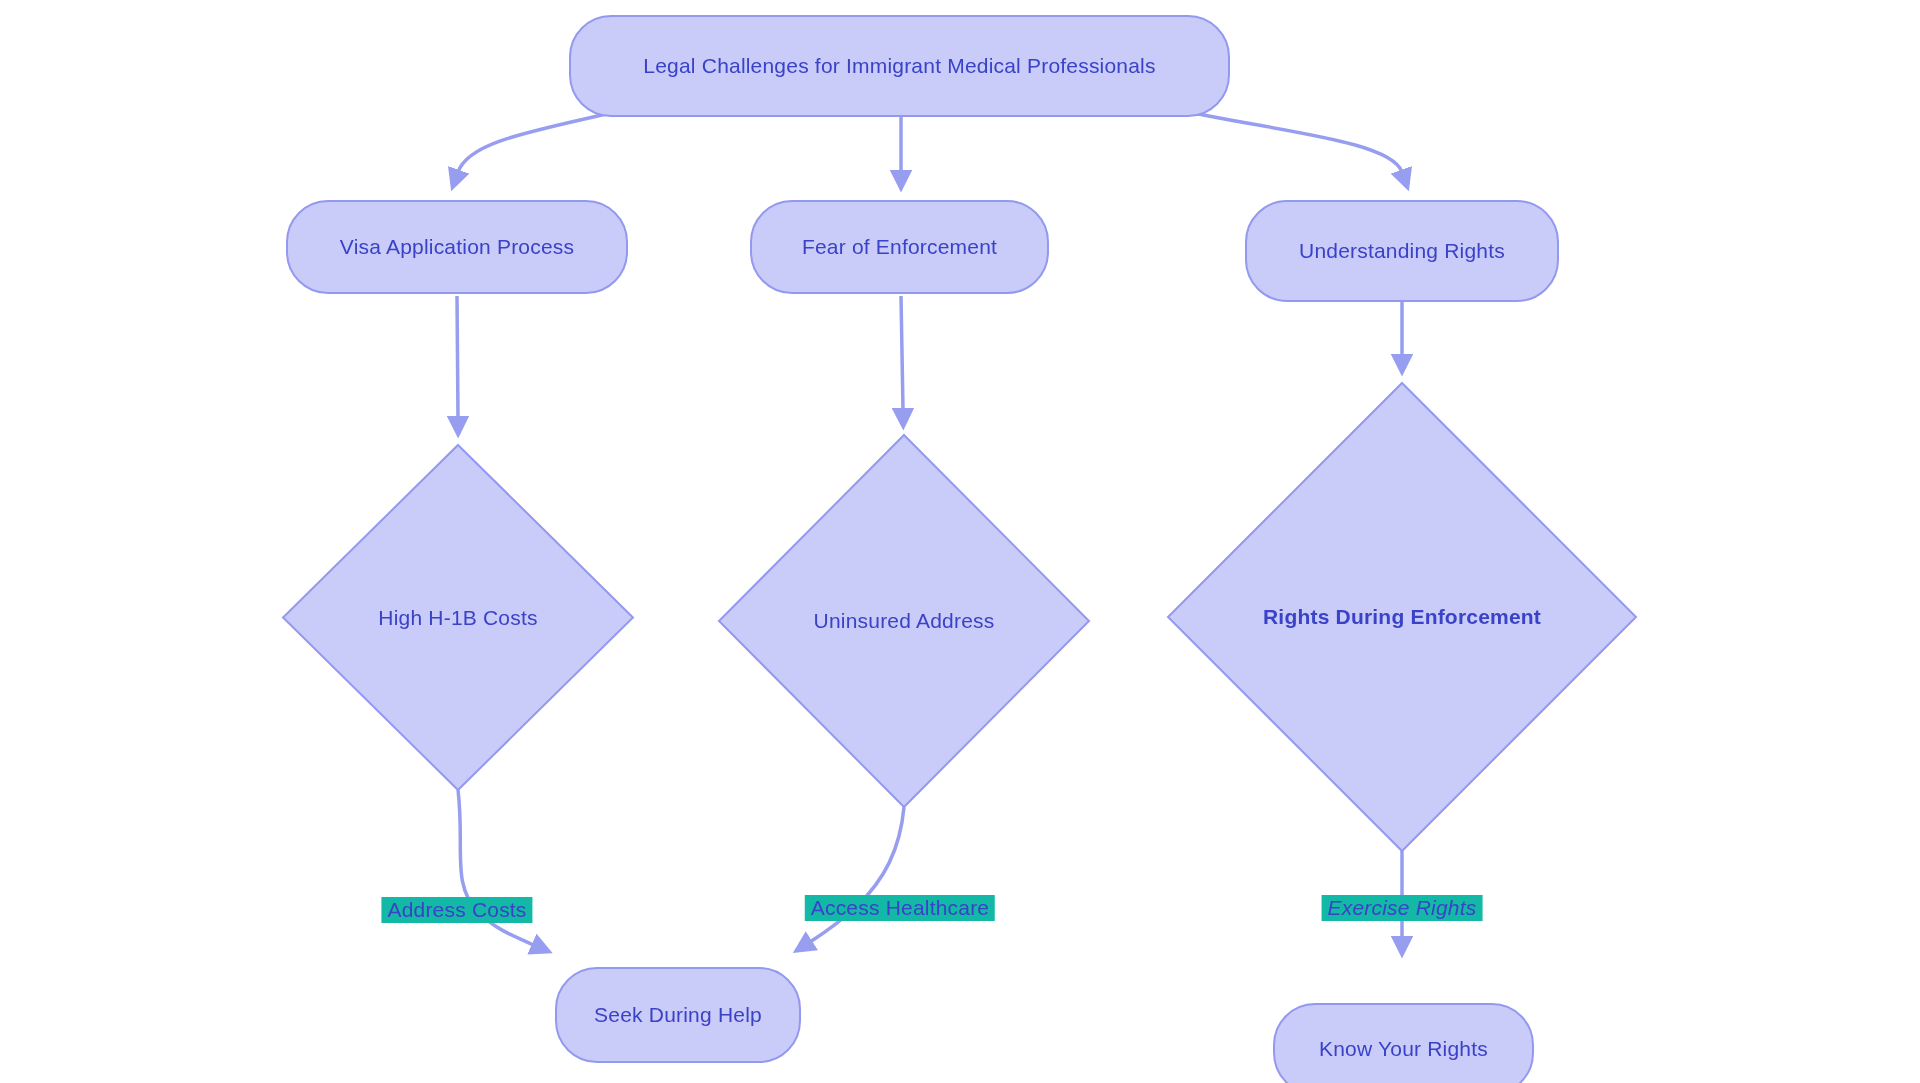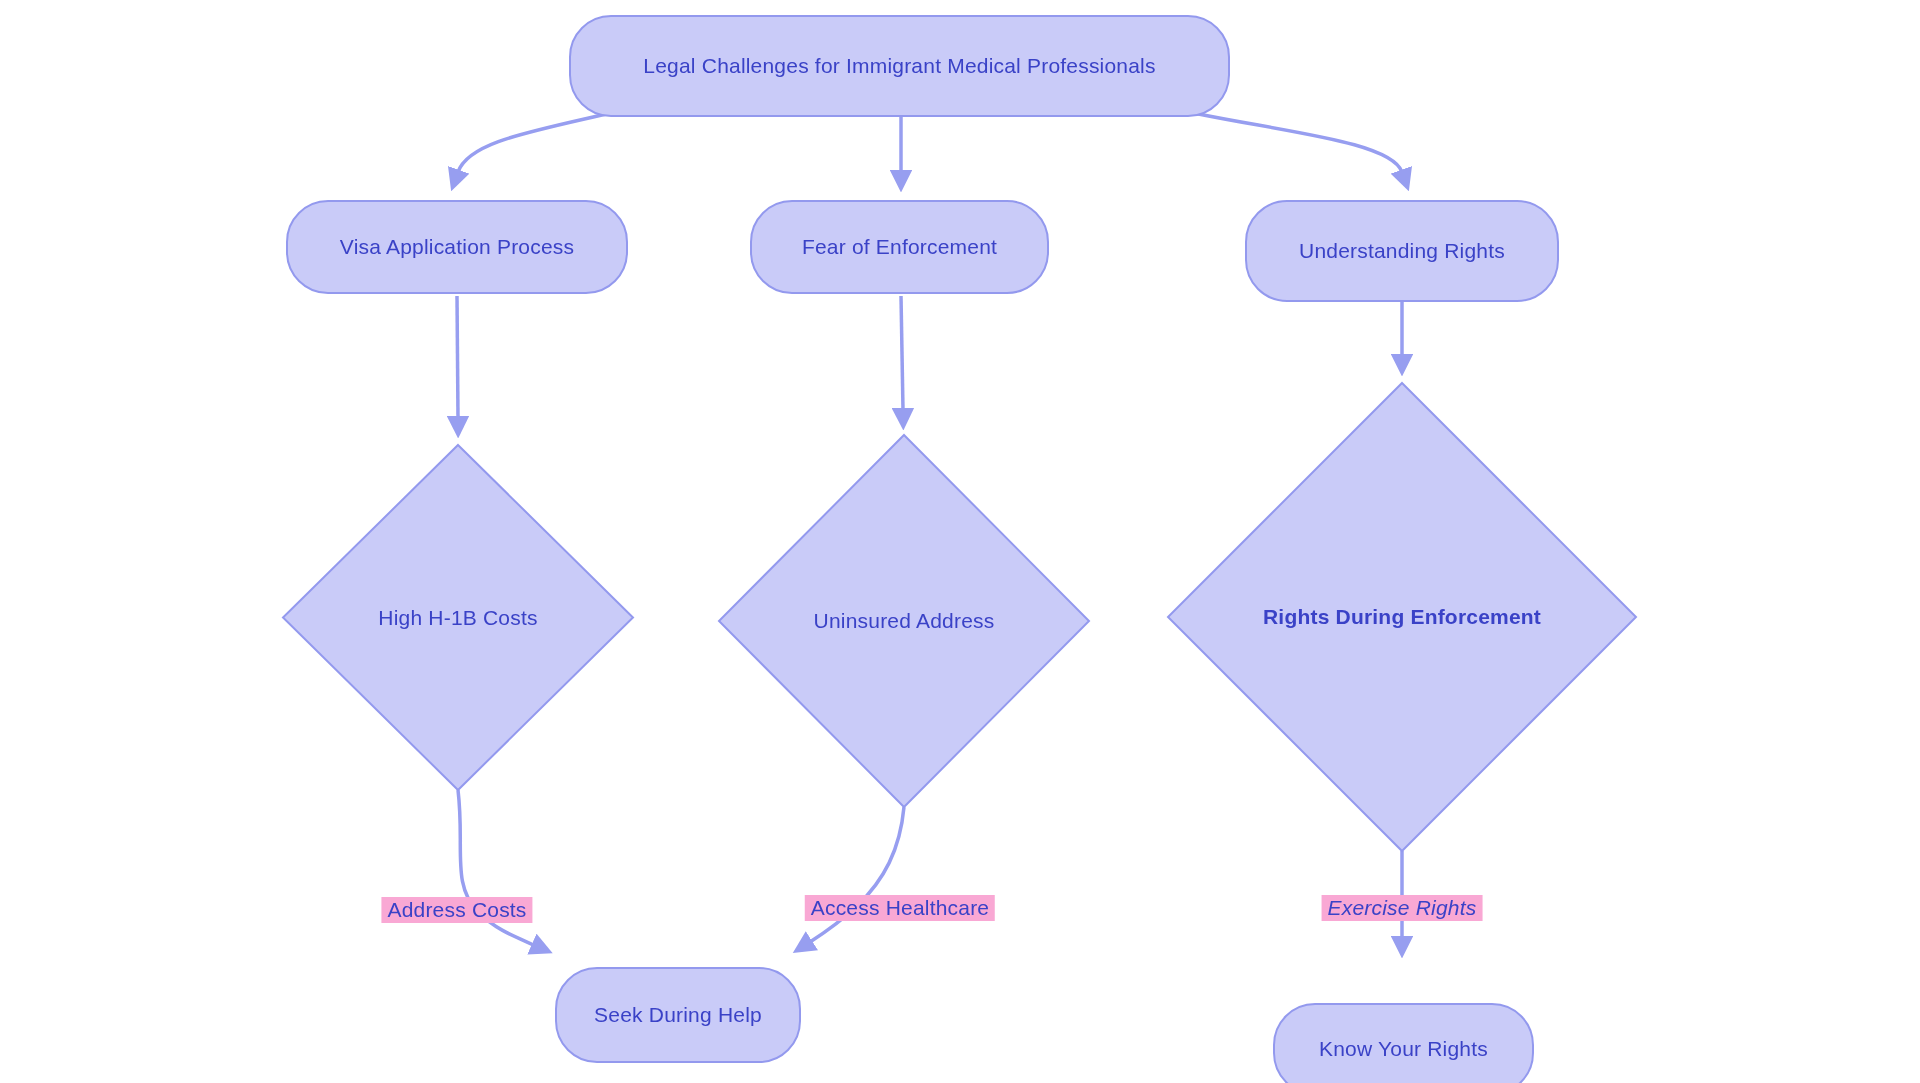--- a/index.html
+++ b/index.html
@@ -51,21 +51,21 @@
     transform: translate(-50%, -50%);
     color: #3a42c7;
     font-size: 21px;
     letter-spacing: 0.2px;
     white-space: nowrap;
   }
   .elabel {
     position: absolute;
     transform: translate(-50%, -50%);
     color: #3a42c7;
-    background: #f9a8d4;
+    background: #14b8a6;
     padding: 1px 6px;
     font-size: 21px;
     letter-spacing: 0.2px;
     white-space: nowrap;
   }
 </style>
 </head>
 <body>
 
 <div class="canvas">

